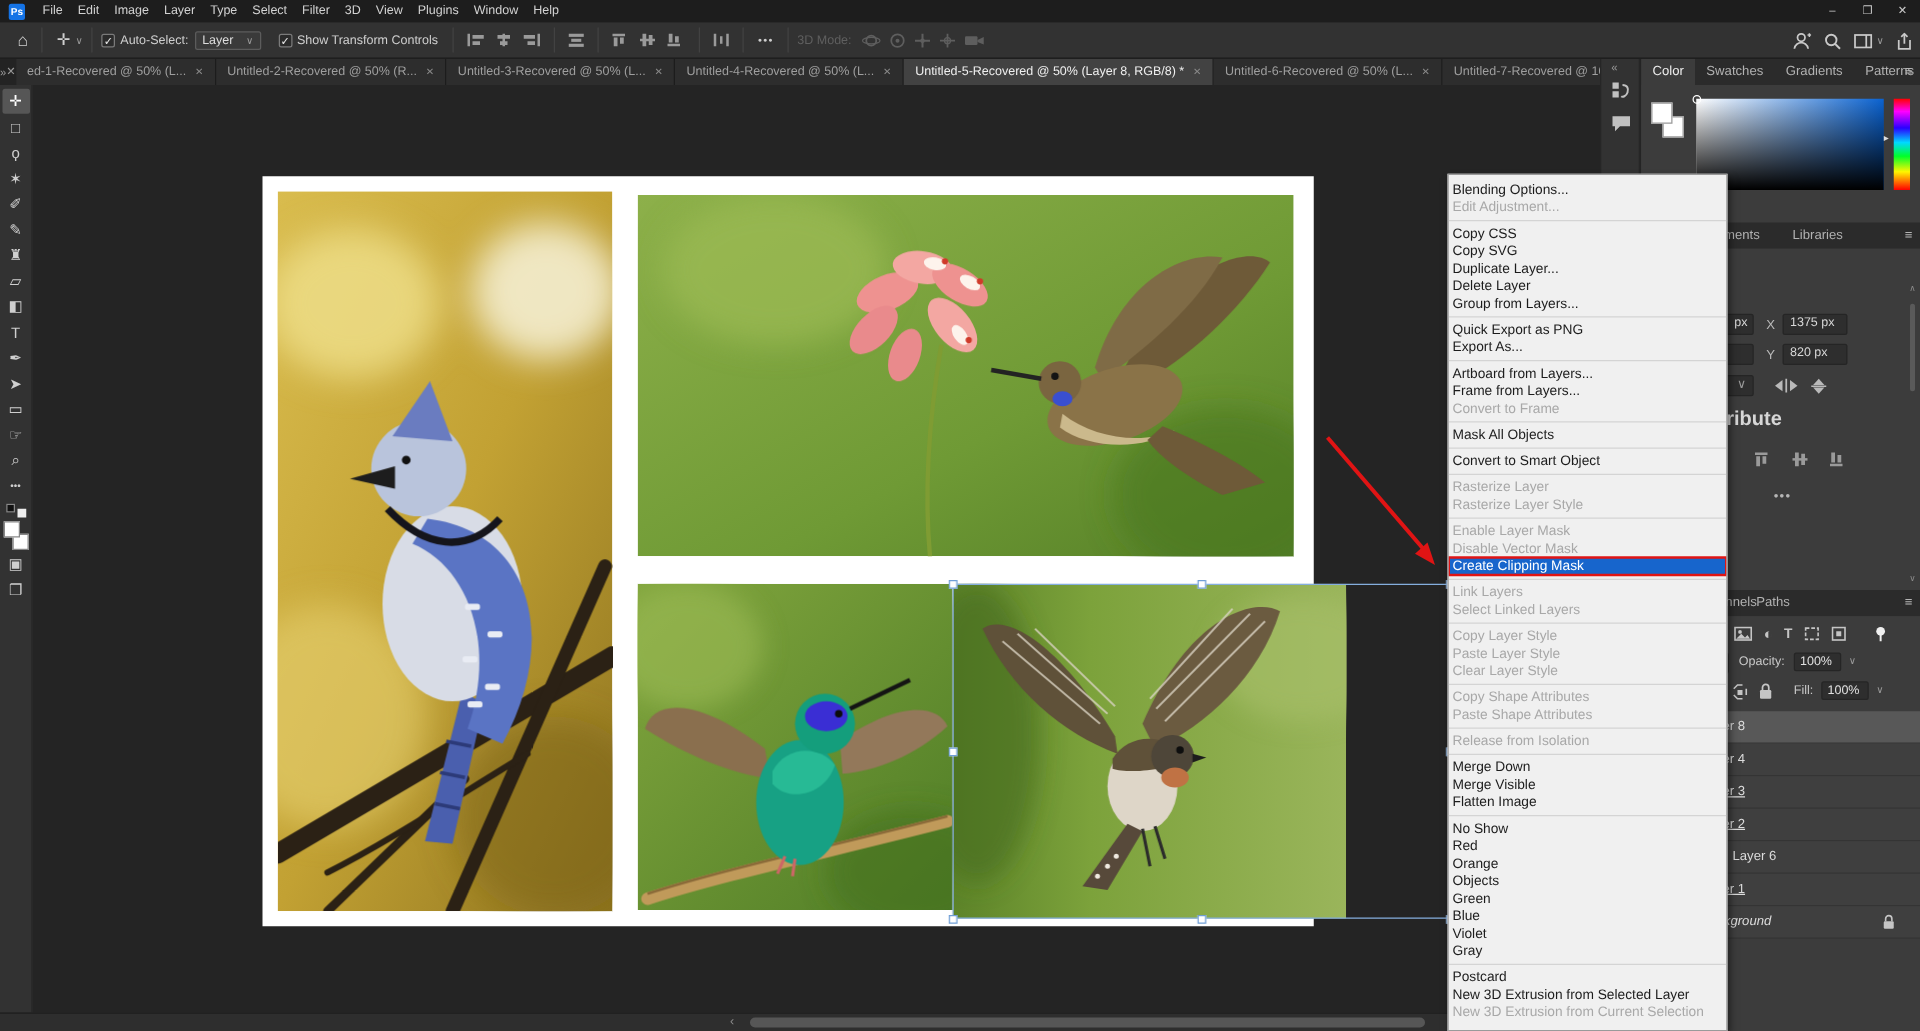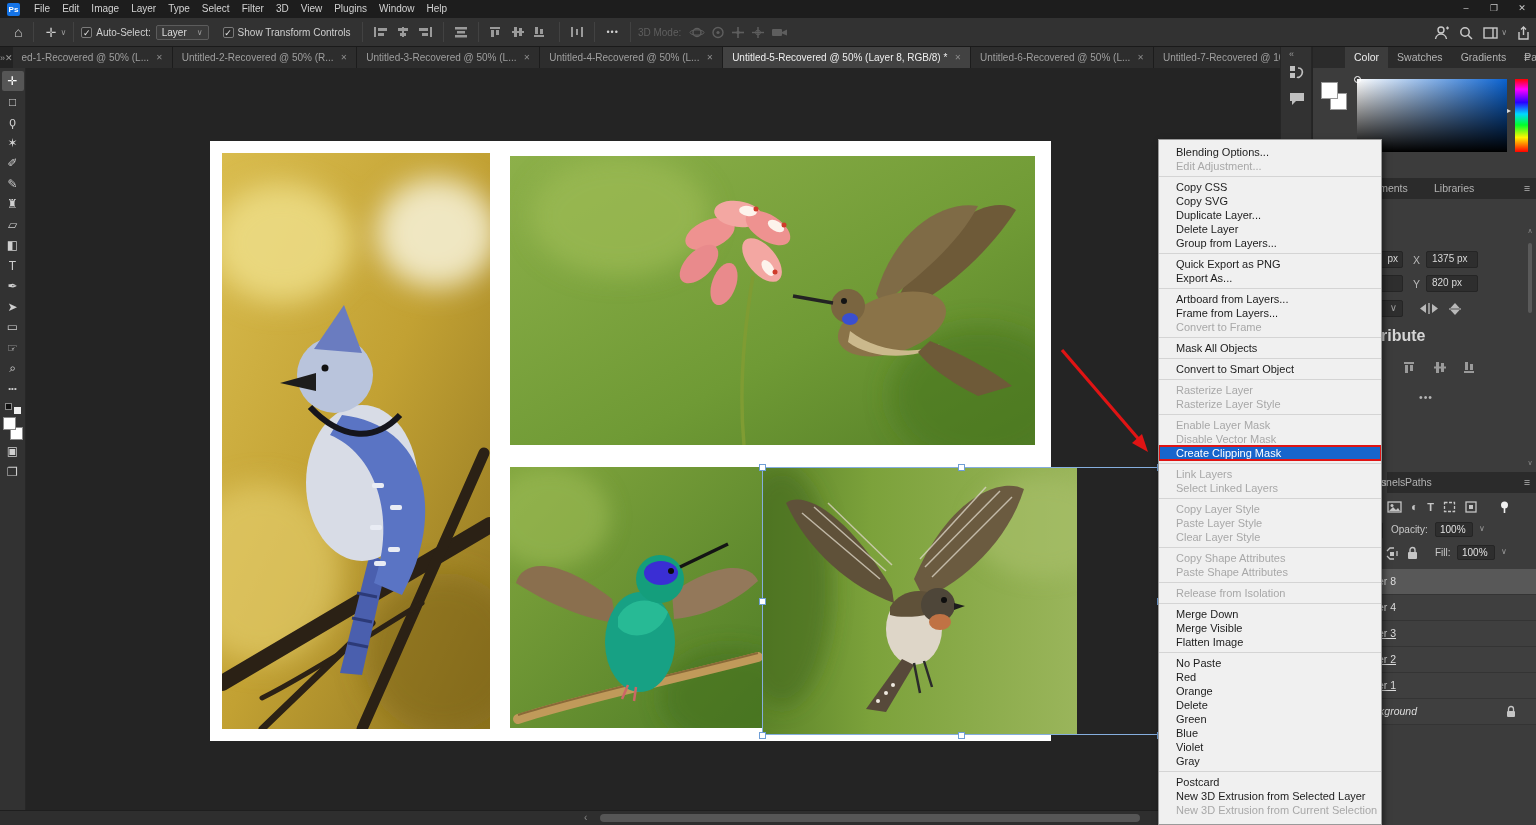--- a/index.html
+++ b/index.html
@@ -66,21 +66,21 @@
 
   
   #dockstrip { position:absolute; left:1280px; top:47px; width:32px; height:778px; background:#323232; border-left:1px solid #262626; border-right:1px solid #262626; z-index:5;}
   #dock-collapse { position:absolute; left:8px; top:2px; font-size:9px; color:#9a9a9a;}
   .dock-ic { position:absolute; left:8px; }
 
   
   #rightpanels { position:absolute; left:1313px; top:47px; width:223px; height:778px; background:#3c3c3c; z-index:5; font-size:10.5px;}
   .phead { position:absolute; left:0; width:223px; height:21px; background:#2b2b2b; display:flex; }
   .ptab { padding:0 9px; line-height:21px; color:#b2b2b2; white-space:nowrap;}
-  .ptab.active { background:#3c3c3c; color:#ececec;margin-left:32px;}
+  .ptab.active { background:#3c3c3c; color:#ececec;}
   .phead .burger { position:absolute; right:6px; top:0; color:#b5b5b5; line-height:21px;}
   #panel-collapse { position:absolute; right:6px; top:-18px; font-size:9px; color:#9a9a9a;}
 
   #color-head { top:0; }
   #color-body { position:absolute; left:0; top:21px; width:223px; height:110px; background:#3c3c3c;}
   #cp-swatches { position:absolute; left:8px; top:14px; width:30px; height:30px;}
   #cp-swatches .fg{position:absolute;left:0;top:0;width:17px;height:17px;background:#fff;border:1px solid #999;z-index:2;}
   #cp-swatches .bg{position:absolute;left:9px;top:11px;width:17px;height:17px;background:#fff;border:1px solid #999;}
   #cp-grad { position:absolute; left:44px; top:11px; width:150px; height:73px;
     background: linear-gradient(to bottom, rgba(0,0,0,0) 0%, #000 100%),
@@ -119,21 +119,21 @@
   .layer-row { position:relative; width:223px; height:26px; border-bottom:1px solid #343434; background:#3f3f3f; font-size:10.5px; color:#dcdcdc;}
   .layer-row.selected { background:#585858; }
   .layer-row .lname { position:absolute; top:6px; left:48px; white-space:nowrap;}
   .layer-row.indent .lname { left:73px; }
   .layer-row .lname.u { text-decoration:underline; }
   .layer-row .lname.it { font-style:italic; }
   .layer-row .rowlock { position:absolute; right:20px; top:6px; }
 
   
   #context-menu { position:absolute; left:1158px; top:139px; width:224px; height:686px; background:#f0f0f0; border:1px solid #9a9a9a; box-shadow:2px 3px 6px rgba(0,0,0,.5); z-index:30; padding-top:5px; overflow:hidden;}
-  .mi { height:14px; line-height:14px; padding-left:17px; font-size:11px; color:#1c1c1c; white-space:nowrap;}
+  .mi { height:14px; line-height:14px; padding-left:3px; font-size:11px; color:#1c1c1c; white-space:nowrap;}
   .mi.disabled { color:#a8a8a8; }
   .mi.highlight { background:#1765cc; color:#fff; outline:2px solid #e01414; outline-offset:-1px;}
   .sep { height:1px; background:#d4d4d4; margin:3px 0;}
 
   
   #arrow-svg { position:absolute; left:1040px; top:335px; z-index:25; }
 </style>
 </head>
 <body>
 
@@ -697,20 +697,23 @@
           </div>
           <div class="layer-row">
             <span class="lname">Layer 4</span>
           </div>
           <div class="layer-row">
             <span class="lname u">Layer 3</span>
           </div>
           <div class="layer-row">
             <span class="lname u">Layer 2</span>
           </div>
+          <div class="layer-row indent">
+            <span class="lname">Layer 6</span>
+          </div>
           <div class="layer-row">
             <span class="lname u">Layer 1</span>
           </div>
           <div class="layer-row">
             <span class="lname it">Background</span>
             <svg width="10" height="13" class="rowlock">
               <rect x="1" y="6" width="8" height="6" rx="1" fill="#c5c5c5"></rect>
               <path d="M 2.5,6 L 2.5,4 a2.5,2.5 0 0 1 5,0 L 7.5,6" fill="none" stroke="#c5c5c5" stroke-width="1.3"></path>
             </svg>
           </div>
@@ -761,24 +764,24 @@
       <div class="sep"></div>
       <div class="mi disabled">Copy Shape Attributes</div>
       <div class="mi disabled">Paste Shape Attributes</div>
       <div class="sep"></div>
       <div class="mi disabled">Release from Isolation</div>
       <div class="sep"></div>
       <div class="mi">Merge Down</div>
       <div class="mi">Merge Visible</div>
       <div class="mi">Flatten Image</div>
       <div class="sep"></div>
-      <div class="mi">No Paste</div>
+      <div class="mi">No Show</div>
       <div class="mi">Red</div>
       <div class="mi">Orange</div>
-      <div class="mi">Delete</div>
+      <div class="mi">Objects</div>
       <div class="mi">Green</div>
       <div class="mi">Blue</div>
       <div class="mi">Violet</div>
       <div class="mi">Gray</div>
       <div class="sep"></div>
       <div class="mi">Postcard</div>
       <div class="mi">New 3D Extrusion from Selected Layer</div>
       <div class="mi disabled">New 3D Extrusion from Current Selection</div>
     </div>
 

